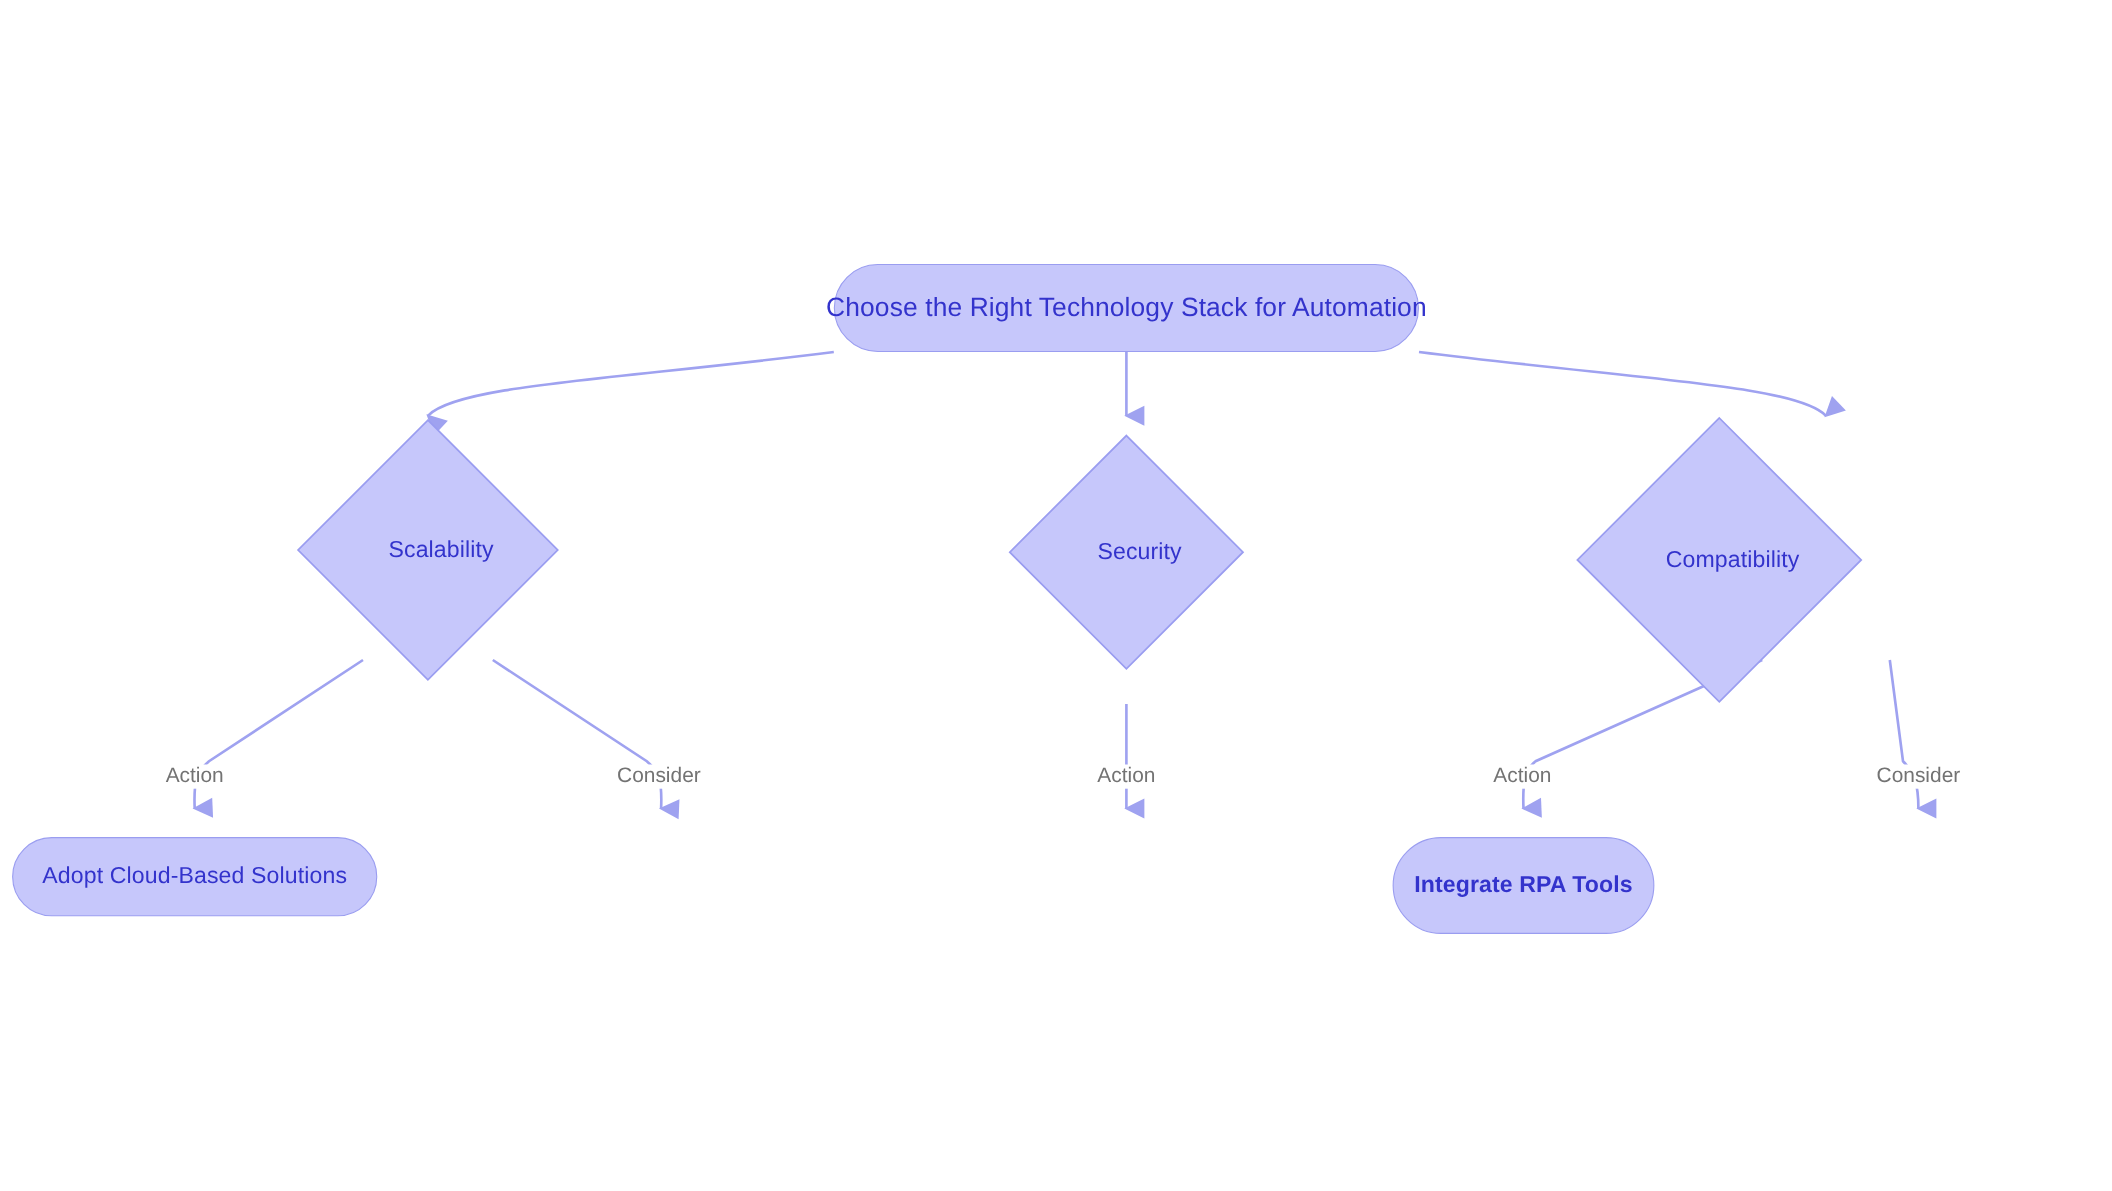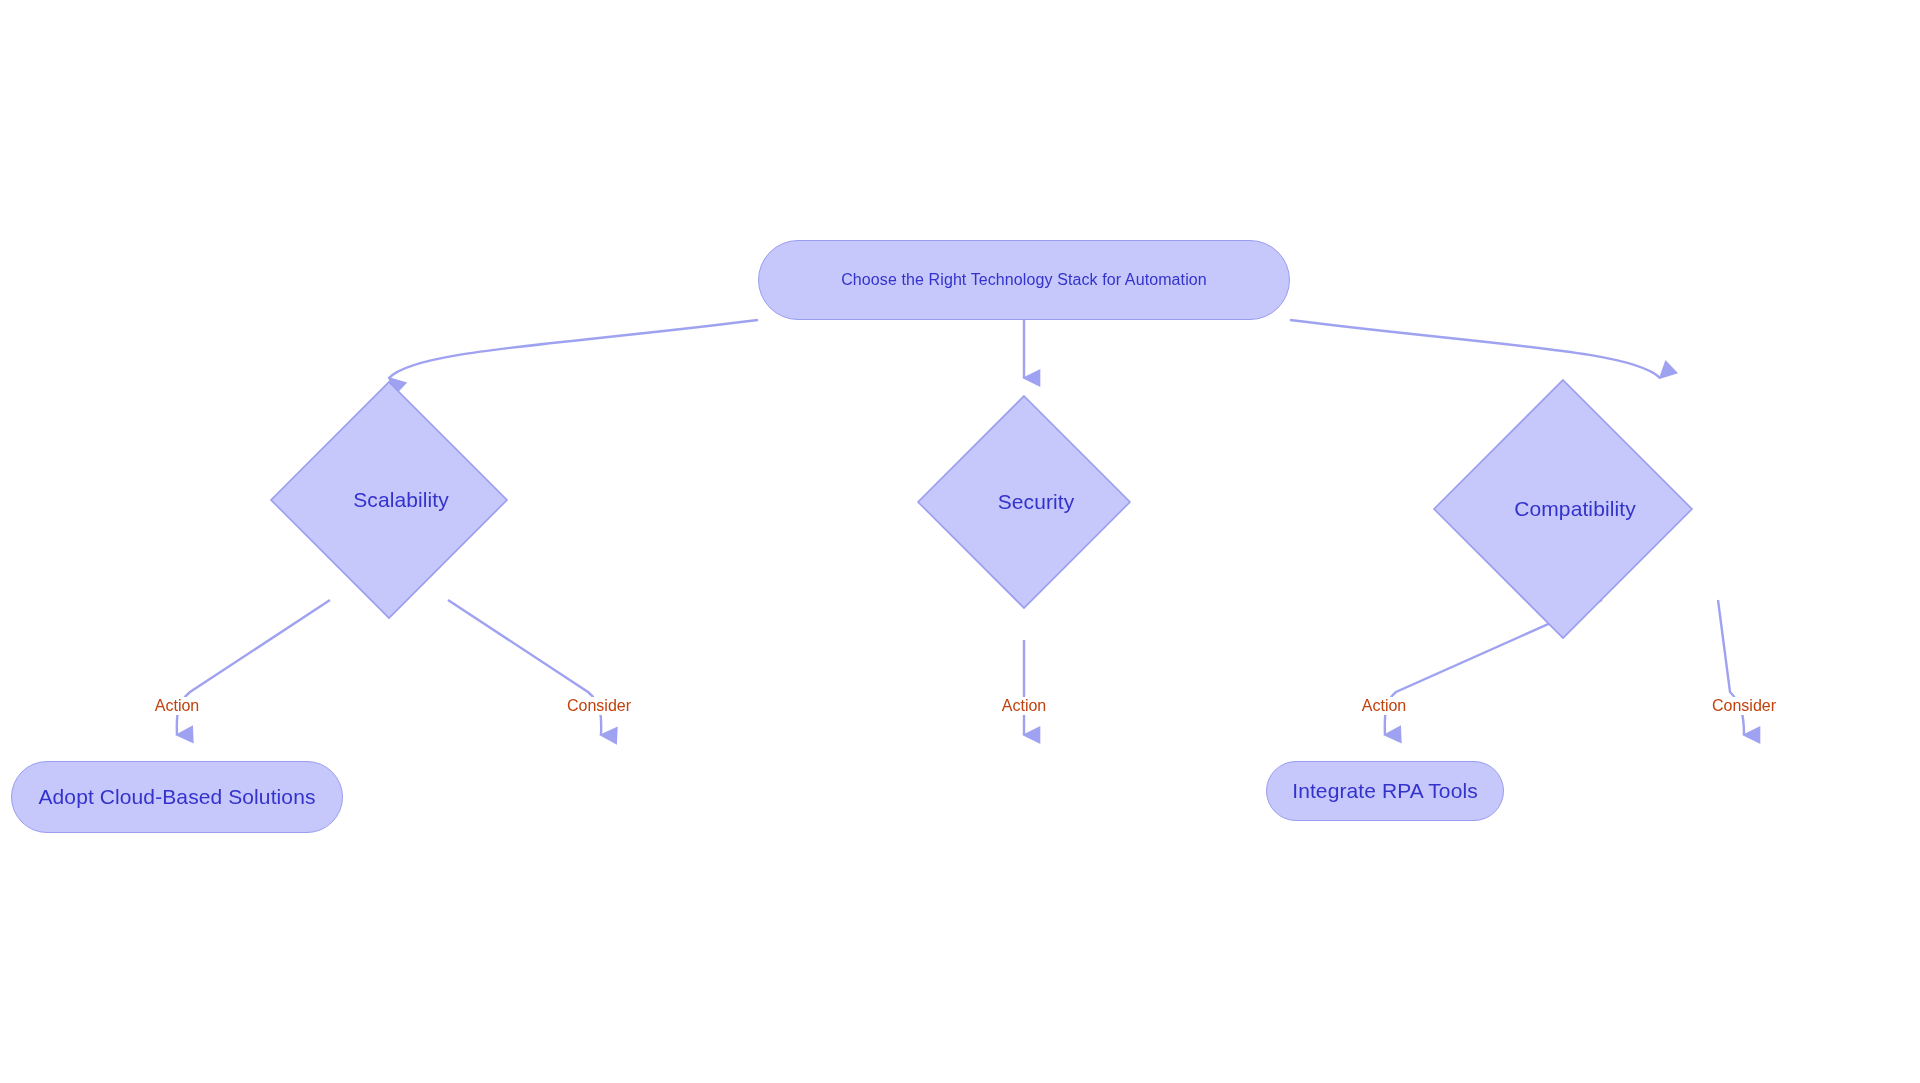--- a/index.html
+++ b/index.html
@@ -39,21 +39,21 @@
     border: 1.3px solid #9a9df0;
     border-radius: 999px;
   }
   .node-label {
     color: #3333cc;
     font-size: 21px;
     letter-spacing: 0.1px;
     line-height: 1.1;
     white-space: nowrap;
   }
-  .node-root .node-label { font-size: 16px; }
+  .node-root .node-label { font-size: 24px; }
   .diamond-wrap {
     position: absolute;
   }
   .diamond-shape {
     position: absolute;
     left: 0;
     top: 0;
     width: 100%;
     height: 100%;
   }
@@ -62,22 +62,22 @@
     left: 12px;
     top: 0;
     width: 100%;
     height: 100%;
     display: flex;
     align-items: center;
     justify-content: center;
   }
   .edge-label {
     position: absolute;
-    color: #c2410c;
-    font-size: 16px;
+    color: #737373;
+    font-size: 19px;
     white-space: nowrap;
     transform: translate(-50%, -50%);
     background: #ffffff;
     padding: 0 2px;
   }
 </style>
 </head>
 <body>
 
 <div id="flowchart-canvas">
@@ -146,18 +146,18 @@
   <div class="edge-label" style="left:1384px; top:706px;">Action</div>
 
   <div class="edge-label" style="left:1744px; top:706px;">Consider</div>
 
   <div class="node node-stadium" style="left:11px; top:761px; width:332px; height:72px;">
     <span class="node-label">Adopt Cloud-Based Solutions</span>
   </div>
 
 
 
-  <div class="node node-stadium" style="left:1266px; top:761px; width:238px; height:60px;">
+  <div class="node node-stadium" style="left:1266px; top:761px; width:238px; height:88px;font-weight:bold;">
     <span class="node-label">Integrate RPA Tools</span>
   </div>
 
 
 </div>
 
 </body></html>

